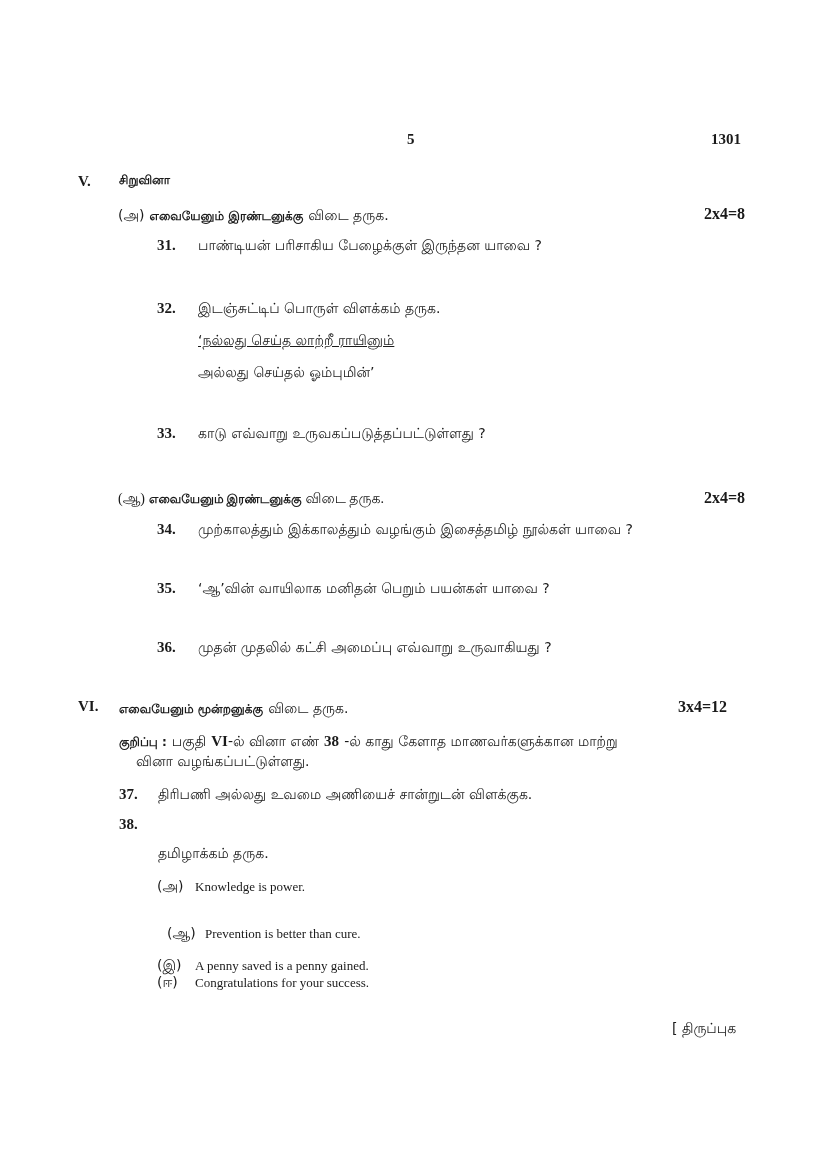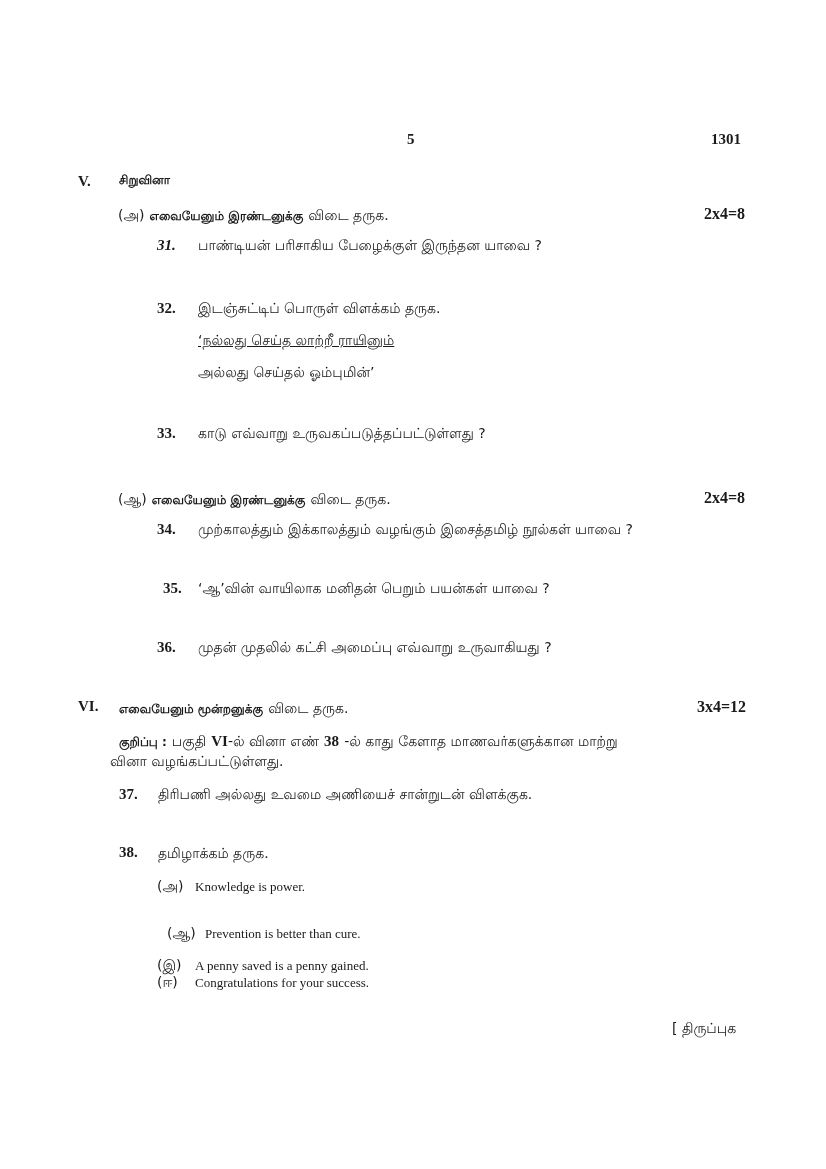--- a/index.html
+++ b/index.html
@@ -21,67 +21,67 @@
 <div class="abs num" style="left:78px; top:173px;">V.</div>
 <div class="abs ta-b" style="left:119px; top:173px;">சிறுவினா</div>
 
 <div class="abs" style="left:118px; top:205px;">
   <span class="ta">(அ)</span>
   <span class="ta-b">எவையேனும் இரண்டனுக்கு</span>
   <span class="ta">விடை தருக.</span>
 </div>
 <div class="abs marks" style="left:704px; top:205px;">2x4=8</div>
 
-<div class="abs num" style="left:157px; top:237px;font-style:italic;">31.</div>
+<div class="abs num" style="left:157px; top:237px;">31.</div>
 <div class="abs ta" style="left:198px; top:237px;">பாண்டியன் பரிசாகிய பேழைக்குள் இருந்தன யாவை ?</div>
 
 <div class="abs num" style="left:157px; top:300px;">32.</div>
 <div class="abs ta" style="left:198px; top:300px;text-align:center;">இடஞ்சுட்டிப் பொருள் விளக்கம் தருக.</div>
 <div class="abs ta" style="left:198px; top:332px;text-decoration:underline;">‘நல்லது செய்த லாற்றீ ராயினும்</div>
 <div class="abs ta" style="left:198px; top:364px;">அல்லது செய்தல் ஓம்புமின்’</div>
 
 <div class="abs num" style="left:157px; top:425px;">33.</div>
 <div class="abs ta" style="left:198px; top:425px;">காடு எவ்வாறு உருவகப்படுத்தப்பட்டுள்ளது ?</div>
 
-<div class="abs" style="left:118px; top:489px;">
+<div class="abs" style="left:118px; top:489px;font-family:Liberation Serif, serif;">
   <span class="ta">(ஆ)</span>
   <span class="ta-b">எவையேனும் இரண்டனுக்கு</span>
   <span class="ta">விடை தருக.</span>
 </div>
 <div class="abs marks" style="left:704px; top:489px;">2x4=8</div>
 
 <div class="abs num" style="left:157px; top:521px;">34.</div>
 <div class="abs ta" style="left:198px; top:521px;">முற்காலத்தும் இக்காலத்தும் வழங்கும் இசைத்தமிழ் நூல்கள் யாவை ?</div>
 
-<div class="abs num" style="left:157px; top:580px;margin-left:6px;">35.</div>
+<div class="abs num" style="left:157px; top:580px;">35.</div>
 <div class="abs ta" style="left:198px; top:580px;">‘ஆ’வின் வாயிலாக மனிதன் பெறும் பயன்கள் யாவை ?</div>
 
 <div class="abs num" style="left:157px; top:639px;">36.</div>
 <div class="abs ta" style="left:198px; top:639px;">முதன் முதலில் கட்சி அமைப்பு எவ்வாறு உருவாகியது ?</div>
 
 <div class="abs num" style="left:78px; top:698px;text-align:center;">VI.</div>
 <div class="abs" style="left:119px; top:698px;">
   <span class="ta-b">எவையேனும் மூன்றனுக்கு</span>
   <span class="ta">விடை தருக.</span>
 </div>
-<div class="abs marks" style="left:697px; top:698px;text-align:center;">3x4=12</div>
+<div class="abs marks" style="left:678px; top:698px;text-align:center;">3x4=12</div>
 
 <div class="abs" style="left:119px; top:731px;">
   <span class="ta-b">குறிப்பு :</span>
   <span class="ta">பகுதி</span>
   <span class="num">VI</span><span class="ta">-ல் வினா எண்</span>
   <span class="num">38</span>
   <span class="ta">-ல் காது கேளாத மாணவர்களுக்கான மாற்று</span>
 </div>
-<div class="abs ta" style="left:110px; top:753px;">வினா வழங்கப்பட்டுள்ளது.</div>
+<div class="abs ta" style="left:136px; top:753px;">வினா வழங்கப்பட்டுள்ளது.</div>
 
 <div class="abs num" style="left:119px; top:786px;">37.</div>
 <div class="abs ta" style="left:158px; top:786px;">திரிபணி அல்லது உவமை அணியைச் சான்றுடன் விளக்குக.</div>
 
-<div class="abs num" style="left:119px; top:844px;">38.</div>
+<div class="abs num" style="left:119px; top:816px;">38.</div>
 <div class="abs ta" style="left:158px; top:845px;">தமிழாக்கம் தருக.</div>
 
 <div class="abs" style="left:157px; top:876px;">
   <span class="ta" style="display:inline-block;width:38px;">(அ)</span><span class="eng">Knowledge is power.</span>
 </div>
 <div class="abs" style="left:167px; top:908px;margin-top:15px;">
   <span class="ta" style="display:inline-block;width:38px;">(ஆ)</span><span class="eng">Prevention is better than cure.</span>
 </div>
 <div class="abs" style="left:157px; top:940px;margin-top:15px;">
   <span class="ta" style="display:inline-block;width:38px;">(இ)</span><span class="eng">A penny saved is a penny gained.</span>

